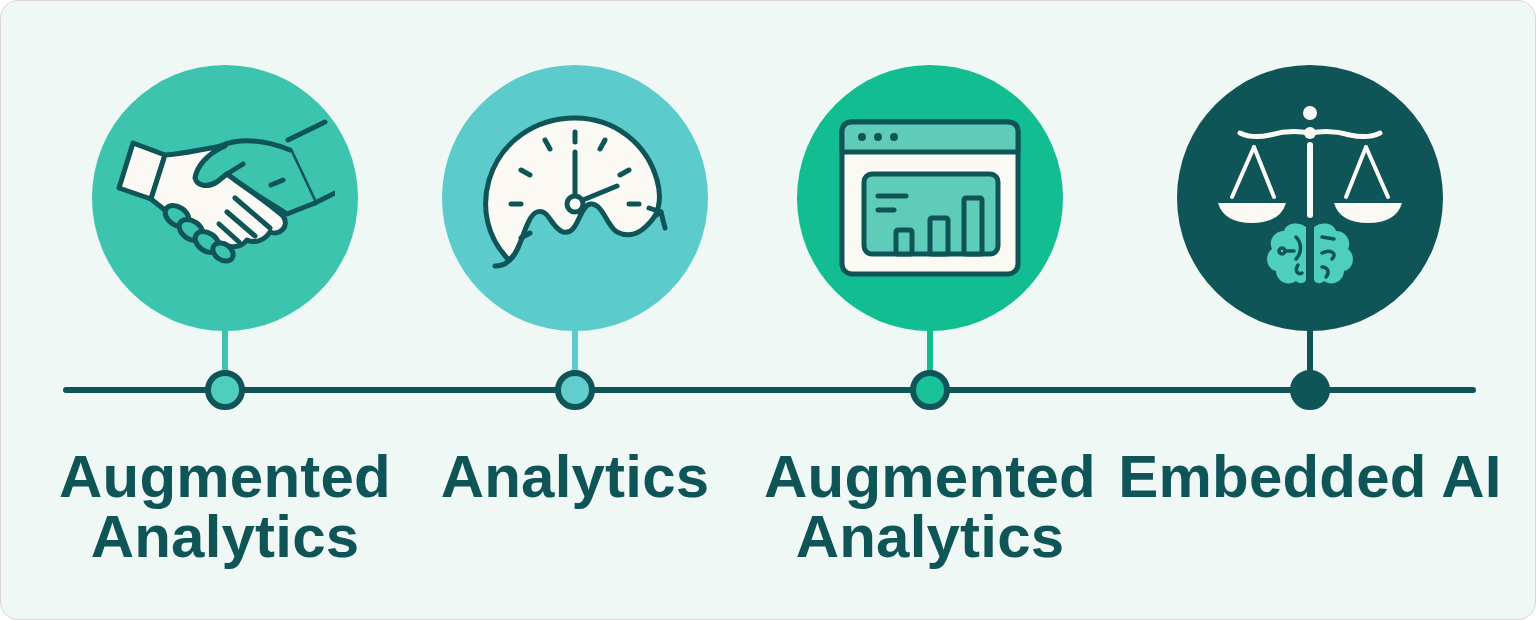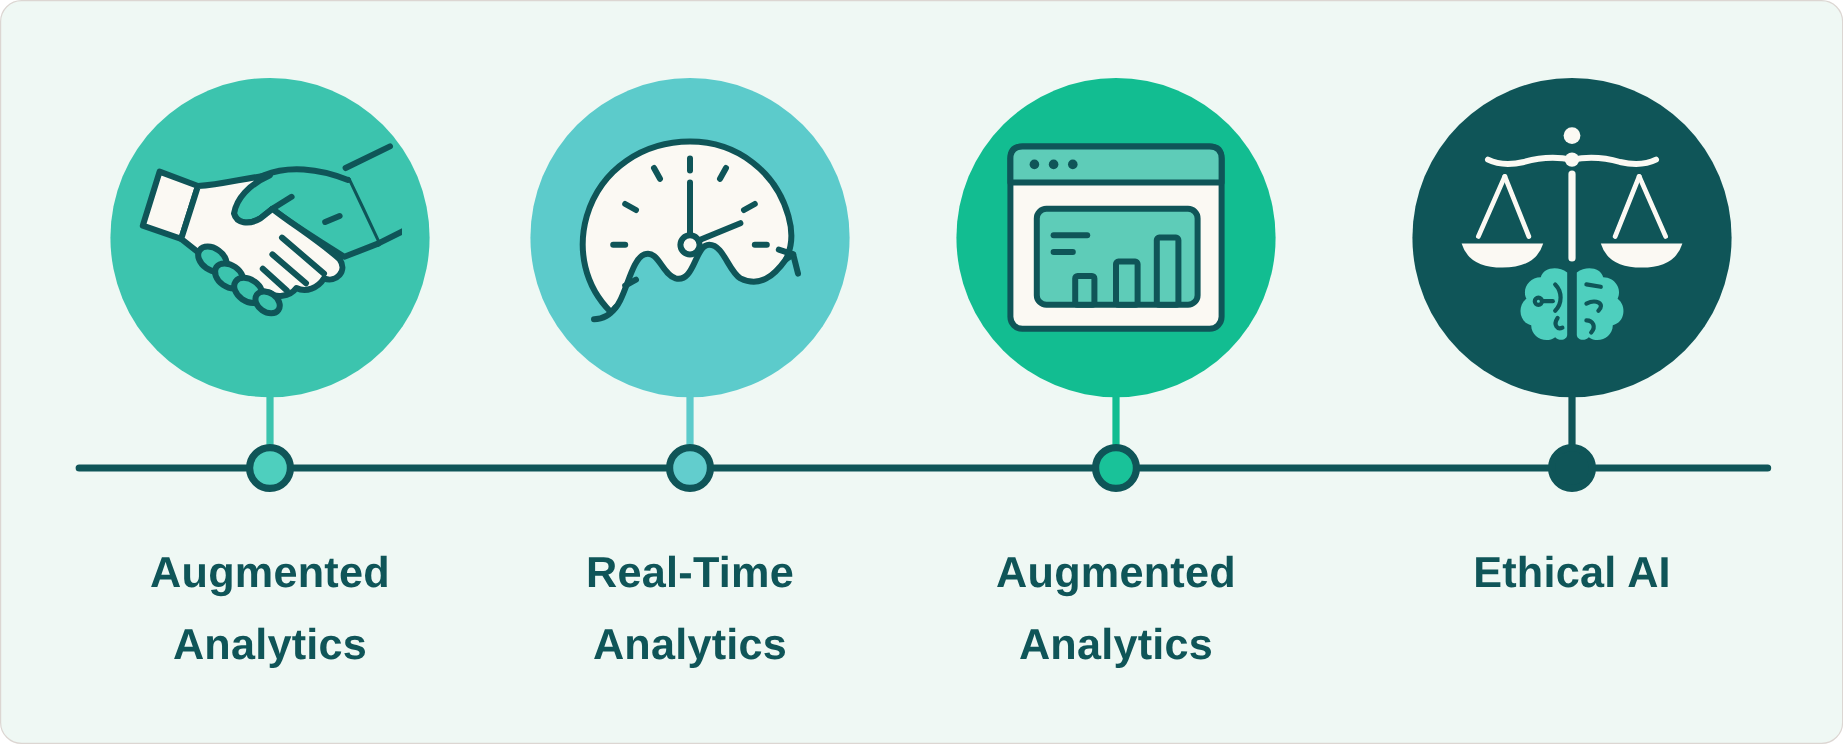--- a/index.html
+++ b/index.html
@@ -40,21 +40,21 @@
     width: 28px; height: 28px; margin-left: -20px;
     border: 6px solid #0F5558;
     border-radius: 50%;
   }
   .label {
     position: absolute; top: 446px;
     width: 400px; margin-left: -200px;
     text-align: center;
     color: #0F5558;
     font-weight: bold;
-    font-size: 36px;
+    font-size: 60px;
     line-height: 60px;
     letter-spacing: 0.2px;
   }
   .label span { display: block; }
 </style>
 </head>
 <body>
 
 <div class="card">
 
@@ -118,21 +118,20 @@
 
           <path d="M100 90 L100 44" fill="none"></path>
           <path d="M108 92 L142 78" fill="none"></path>
           <circle cx="100" cy="96" r="8" fill="#FBF9F3"></circle>
         </g>
       </svg>
     </div>
     <div class="stem" style="background:#5CCBCB;"></div>
     <div class="node" style="background:#62CDCD;"></div>
     <div class="label">
-      <span>Real-Time</span>
       <span>Analytics</span>
     </div>
   </div>
 
   <div class="milestone" style="left:929px;">
     <div class="circle" style="background:#12BD91;">
       <svg width="184" height="160" viewBox="0 0 184 160">
         <g stroke="#0F5558" stroke-width="5" stroke-linejoin="round" stroke-linecap="round">
 
           <rect x="4" y="4" width="176" height="152" rx="10" fill="#FBF9F3"></rect>
@@ -193,18 +192,18 @@
           <path d="M88 162 C84 168 88 172 92 170"></path>
           <path d="M112 134 L124 136"></path>
           <path d="M112 150 C120 146 128 150 122 156"></path>
           <path d="M112 164 C118 164 120 170 116 174"></path>
         </g>
       </svg>
     </div>
     <div class="stem" style="background:#0F5558;"></div>
     <div class="node" style="background:#0F5558;"></div>
     <div class="label">
-      <span>Ethical AI</span>
+      <span>Embedded AI</span>
       <span></span>
     </div>
   </div>
 
 </div>
 
 </body></html>

